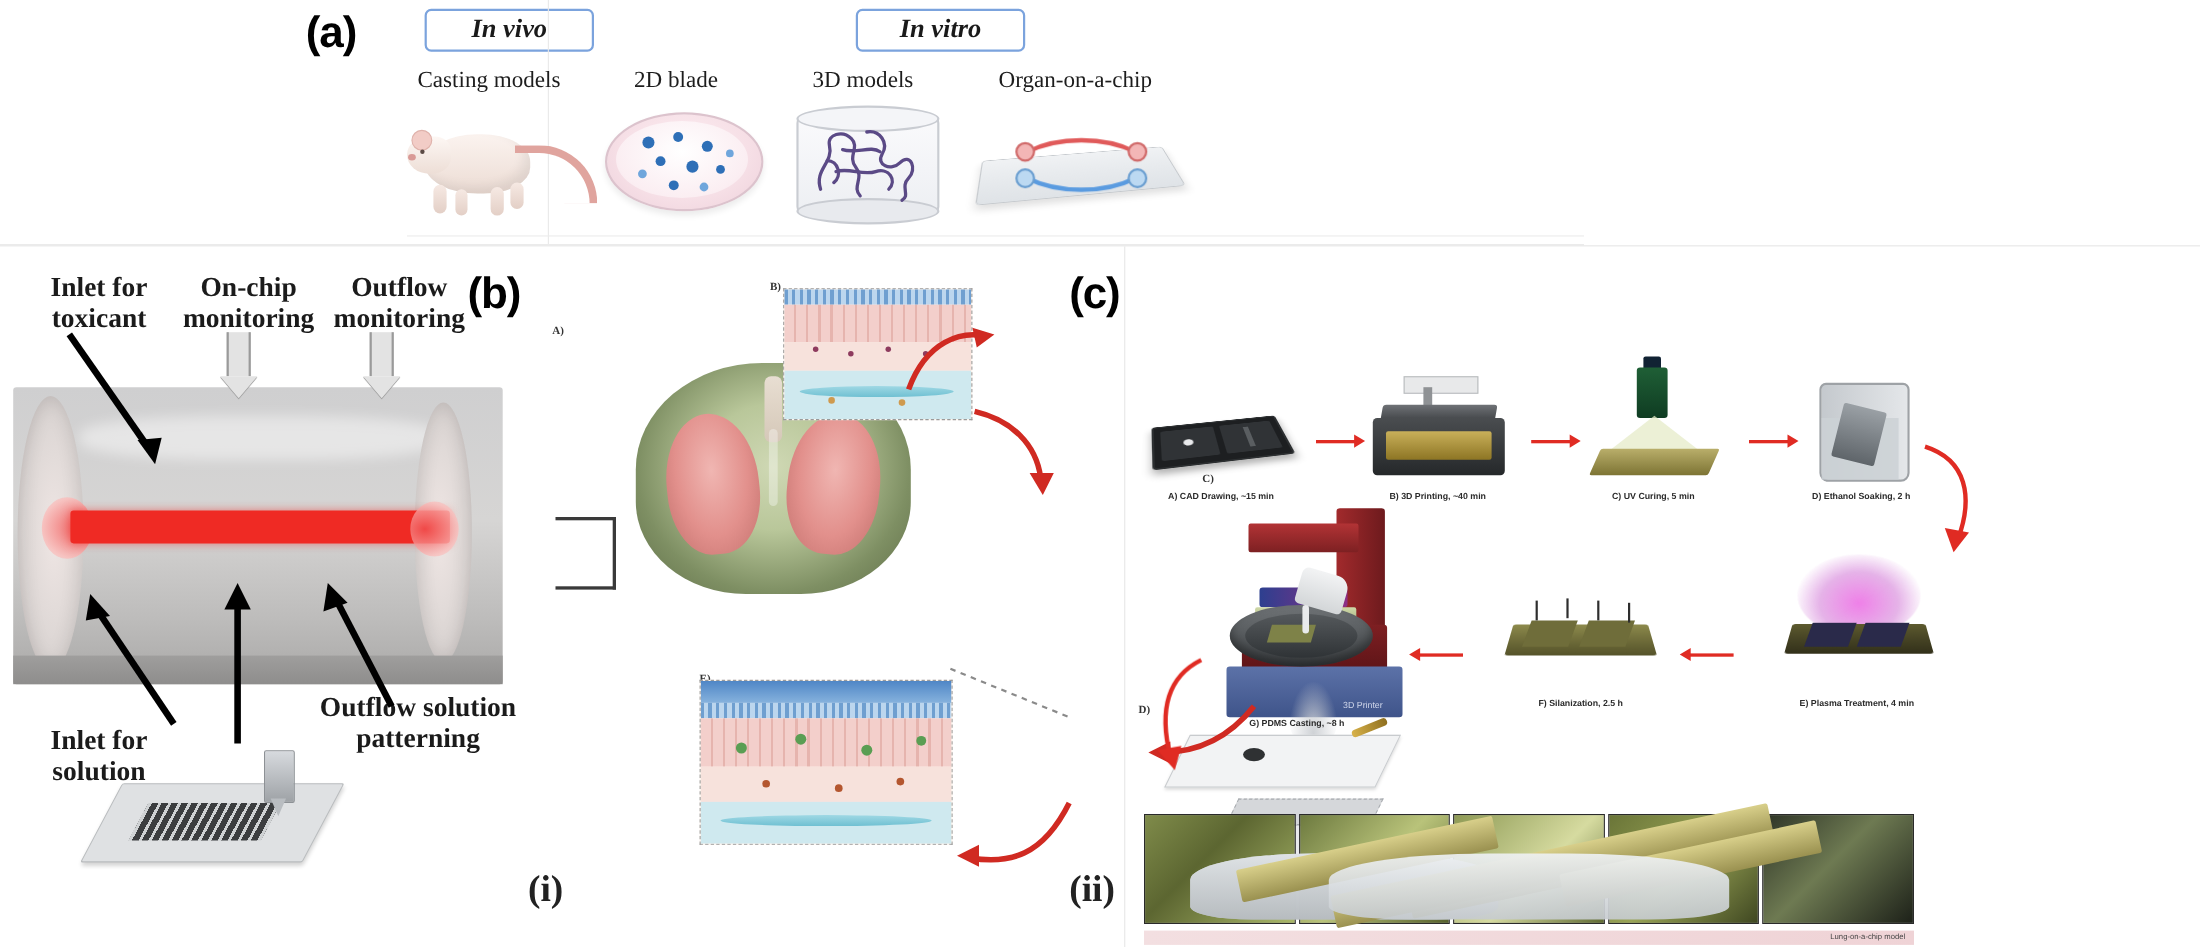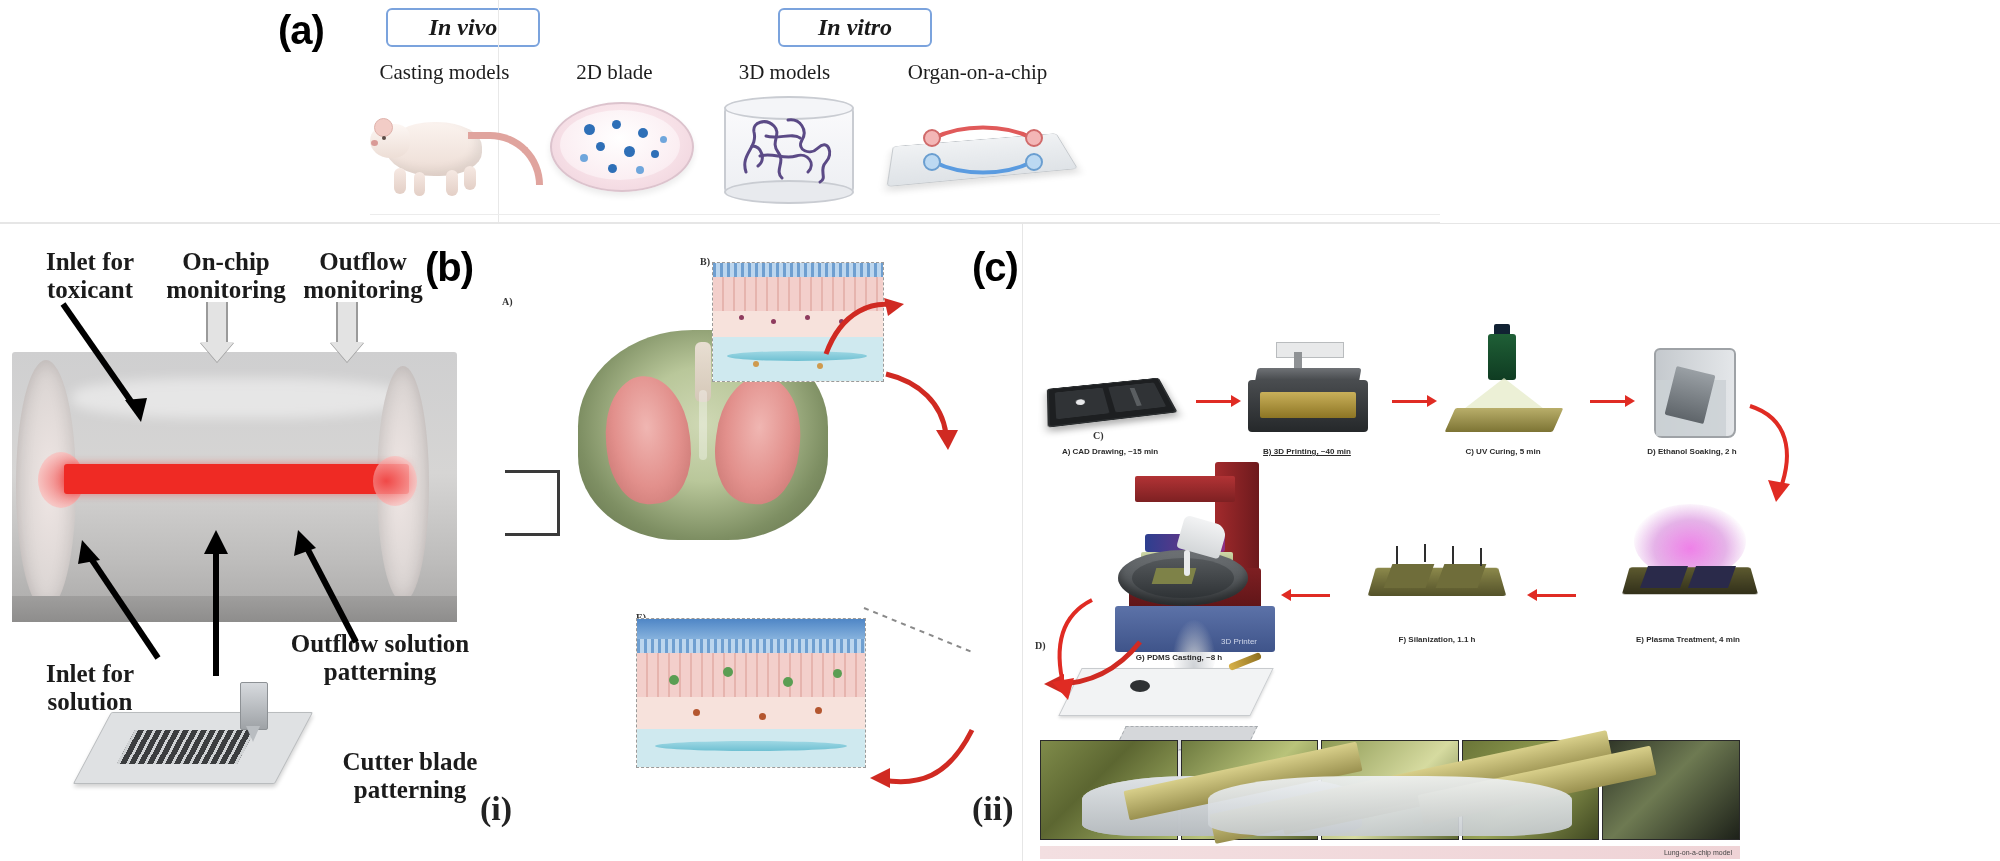--- a/index.html
+++ b/index.html
@@ -352,24 +352,20 @@
   </div>
 
   <div class="abs bold-serif" style="left:10px;top:660px;width:160px;">
     <div>Inlet for</div>
     <div>solution</div>
   </div>
   <div class="abs bold-serif" style="left:270px;top:630px;width:220px;text-align:center;">
     <div>Outflow solution</div>
     <div>patterning</div>
   </div>
-  <div class="abs bold-serif" style="left:310px;top:748px;width:200px;text-align:center;">
-    <div>Cutter blade</div>
-    <div>patterning</div>
-  </div>
 
   <svg class="abs" style="left:62px;top:530px;" width="110" height="135">
     <line x1="96" y1="128" x2="26" y2="24" stroke="#000" stroke-width="6"></line>
     <polygon points="20,10 38,30 16,34" fill="#000"></polygon>
   </svg>
   <svg class="abs" style="left:196px;top:520px;" width="40" height="160">
     <line x1="20" y1="156" x2="20" y2="28" stroke="#000" stroke-width="6"></line>
     <polygon points="20,10 32,34 8,34" fill="#000"></polygon>
   </svg>
   <svg class="abs" style="left:286px;top:520px;" width="90" height="130">
@@ -491,21 +487,21 @@
 
   <div class="abs step" style="left:1248px;top:352px;">
     <div class="printerC">
       <div class="pc-card"></div>
         <div class="pc-stand"></div>
       <div class="pc-lid"></div>
         <div class="pc-body"></div>
         <div class="pc-screen"></div>
     </div>
   </div>
-  <div class="abs tiny-cap" style="left:1232px;top:448px;width:150px;text-decoration:underline;">
+  <div class="abs tiny-cap" style="left:1232px;top:448px;width:150px;">
     <span>B) 3D Printing, ~40 min</span>
   </div>
   <div class="redStraight" style="left:1392px;top:400px;width:36px;"></div>
 
   <div class="abs step" style="left:1444px;top:356px;">
     <div class="uvUnit">
       <div class="uv-cap"></div>
         <div class="uv-bottle"></div>
       <div class="uv-cone"></div>
         <div class="uv-plate"></div>
@@ -549,21 +545,21 @@
       <div class="sl-plate"></div>
       <div class="sl-chipA"></div>
         <div class="sl-chipB"></div>
       <div class="sl-pin" style="left:28px;top:12px;"></div>
       <div class="sl-pin" style="left:56px;top:10px;"></div>
       <div class="sl-pin" style="left:84px;top:12px;"></div>
       <div class="sl-pin" style="left:112px;top:14px;"></div>
     </div>
   </div>
   <div class="abs tiny-cap" style="left:1352px;top:636px;width:170px;">
-    <span>F) Silanization, 1.1 h</span>
+    <span>F) Silanization, 2.5 h</span>
   </div>
   <div class="redStraight rev" style="left:1290px;top:594px;width:40px;"></div>
 
   <div class="abs step" style="left:1118px;top:524px;">
     <div class="pdms">
       <div class="pd-dish"></div>
         <div class="pd-inner"></div>
       <div class="pd-piece"></div>
         <div class="pd-pour"></div>
         <div class="pd-stream"></div>

